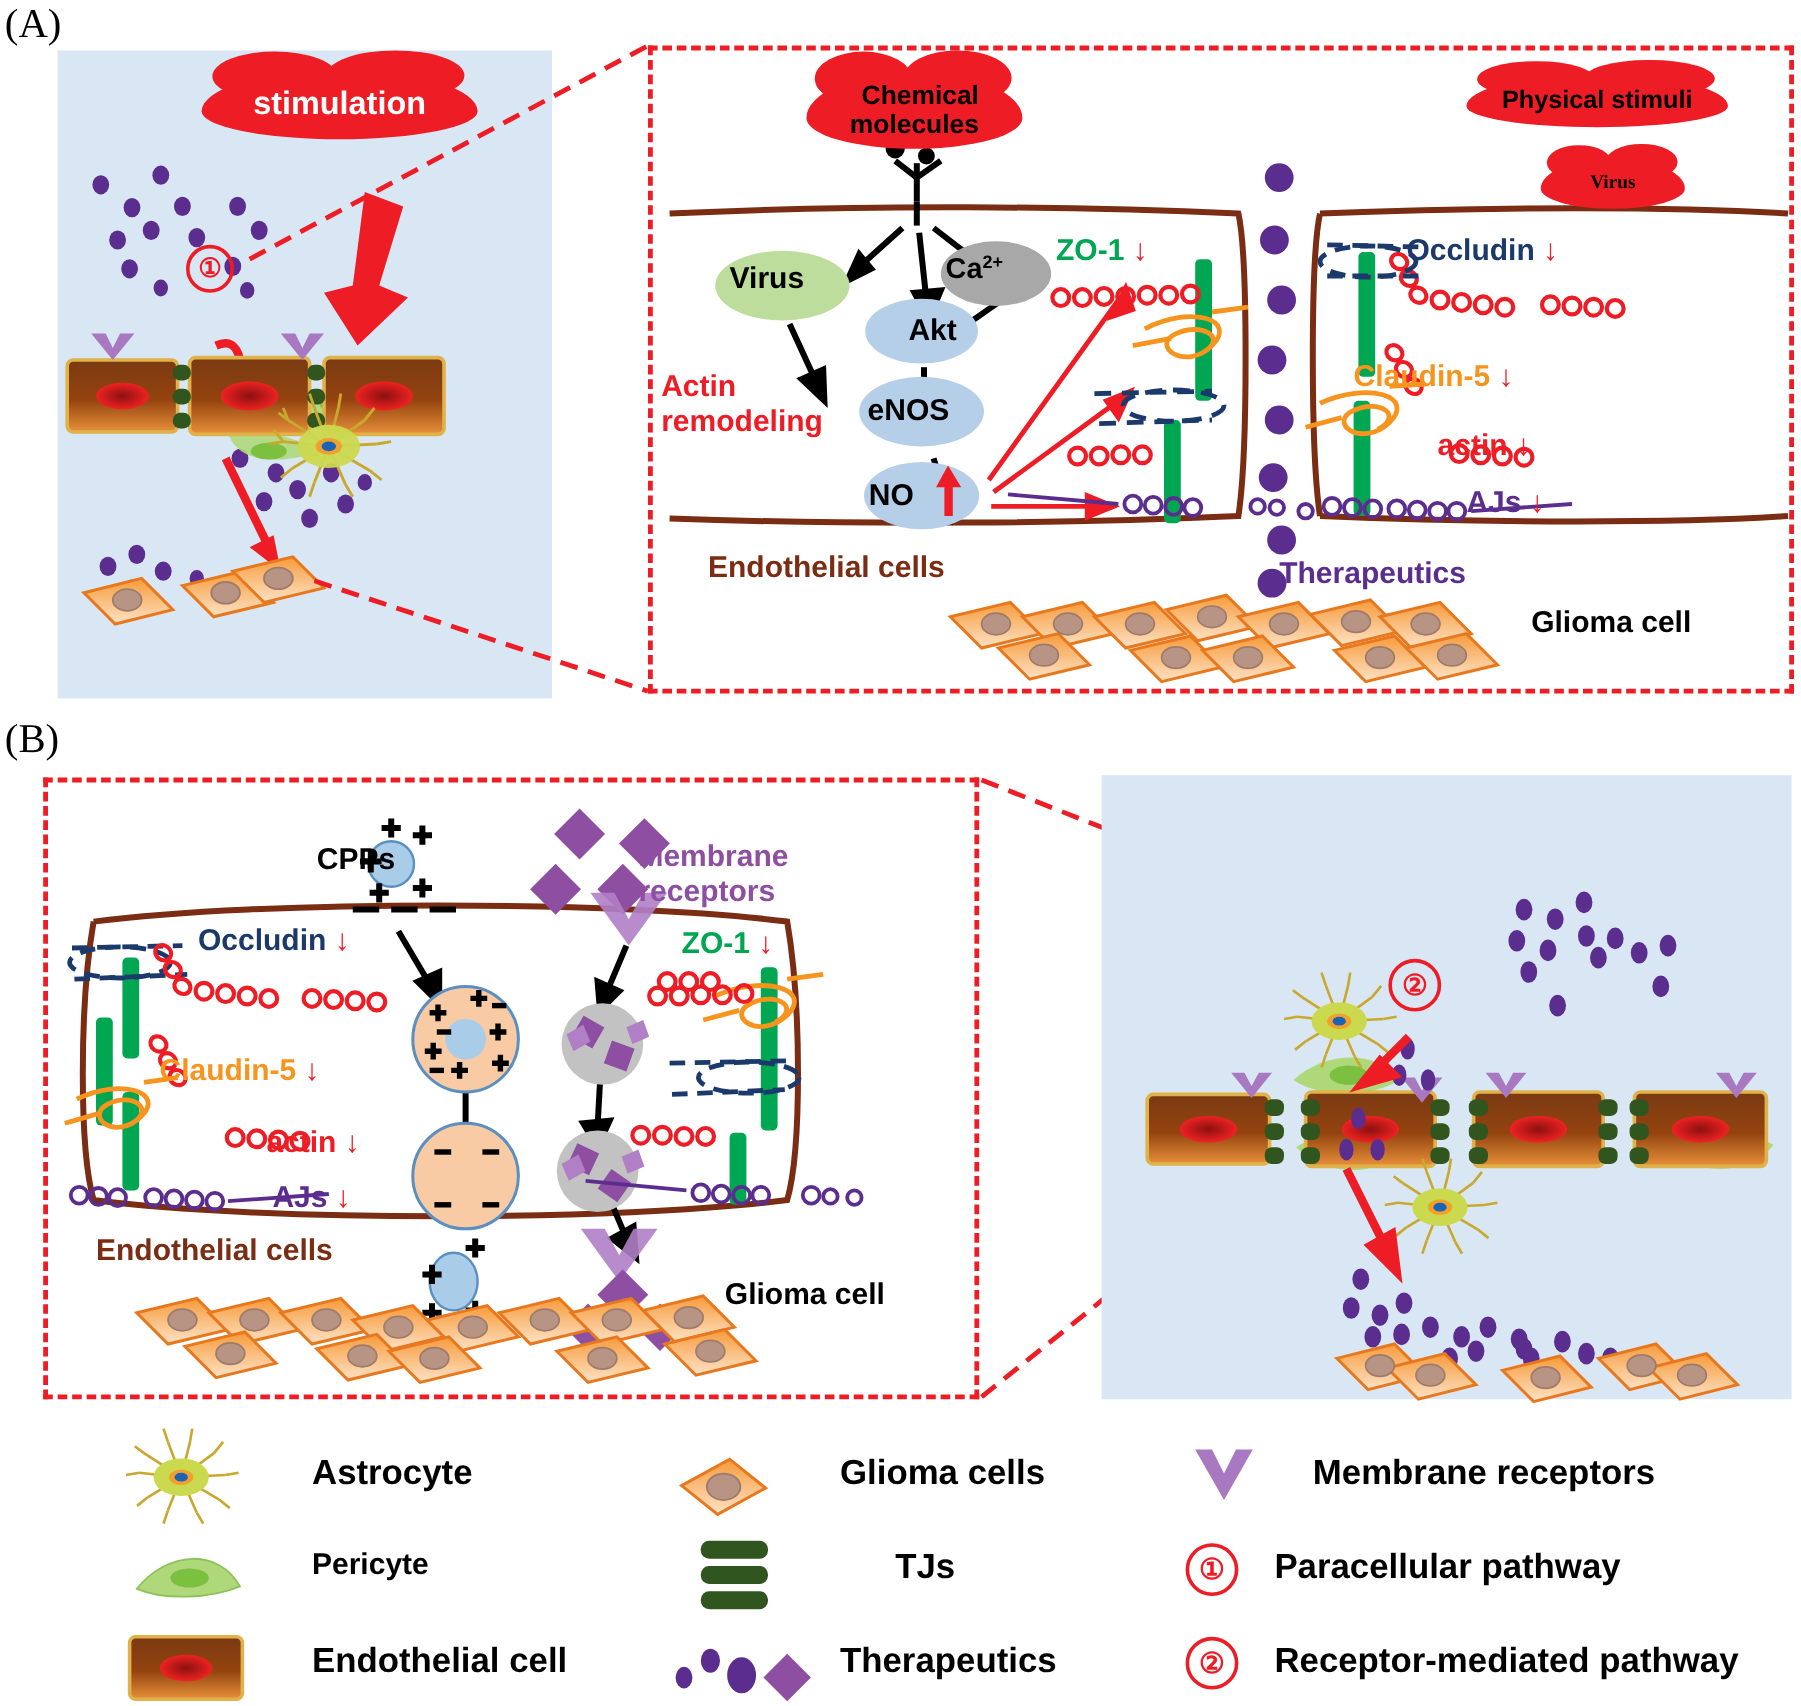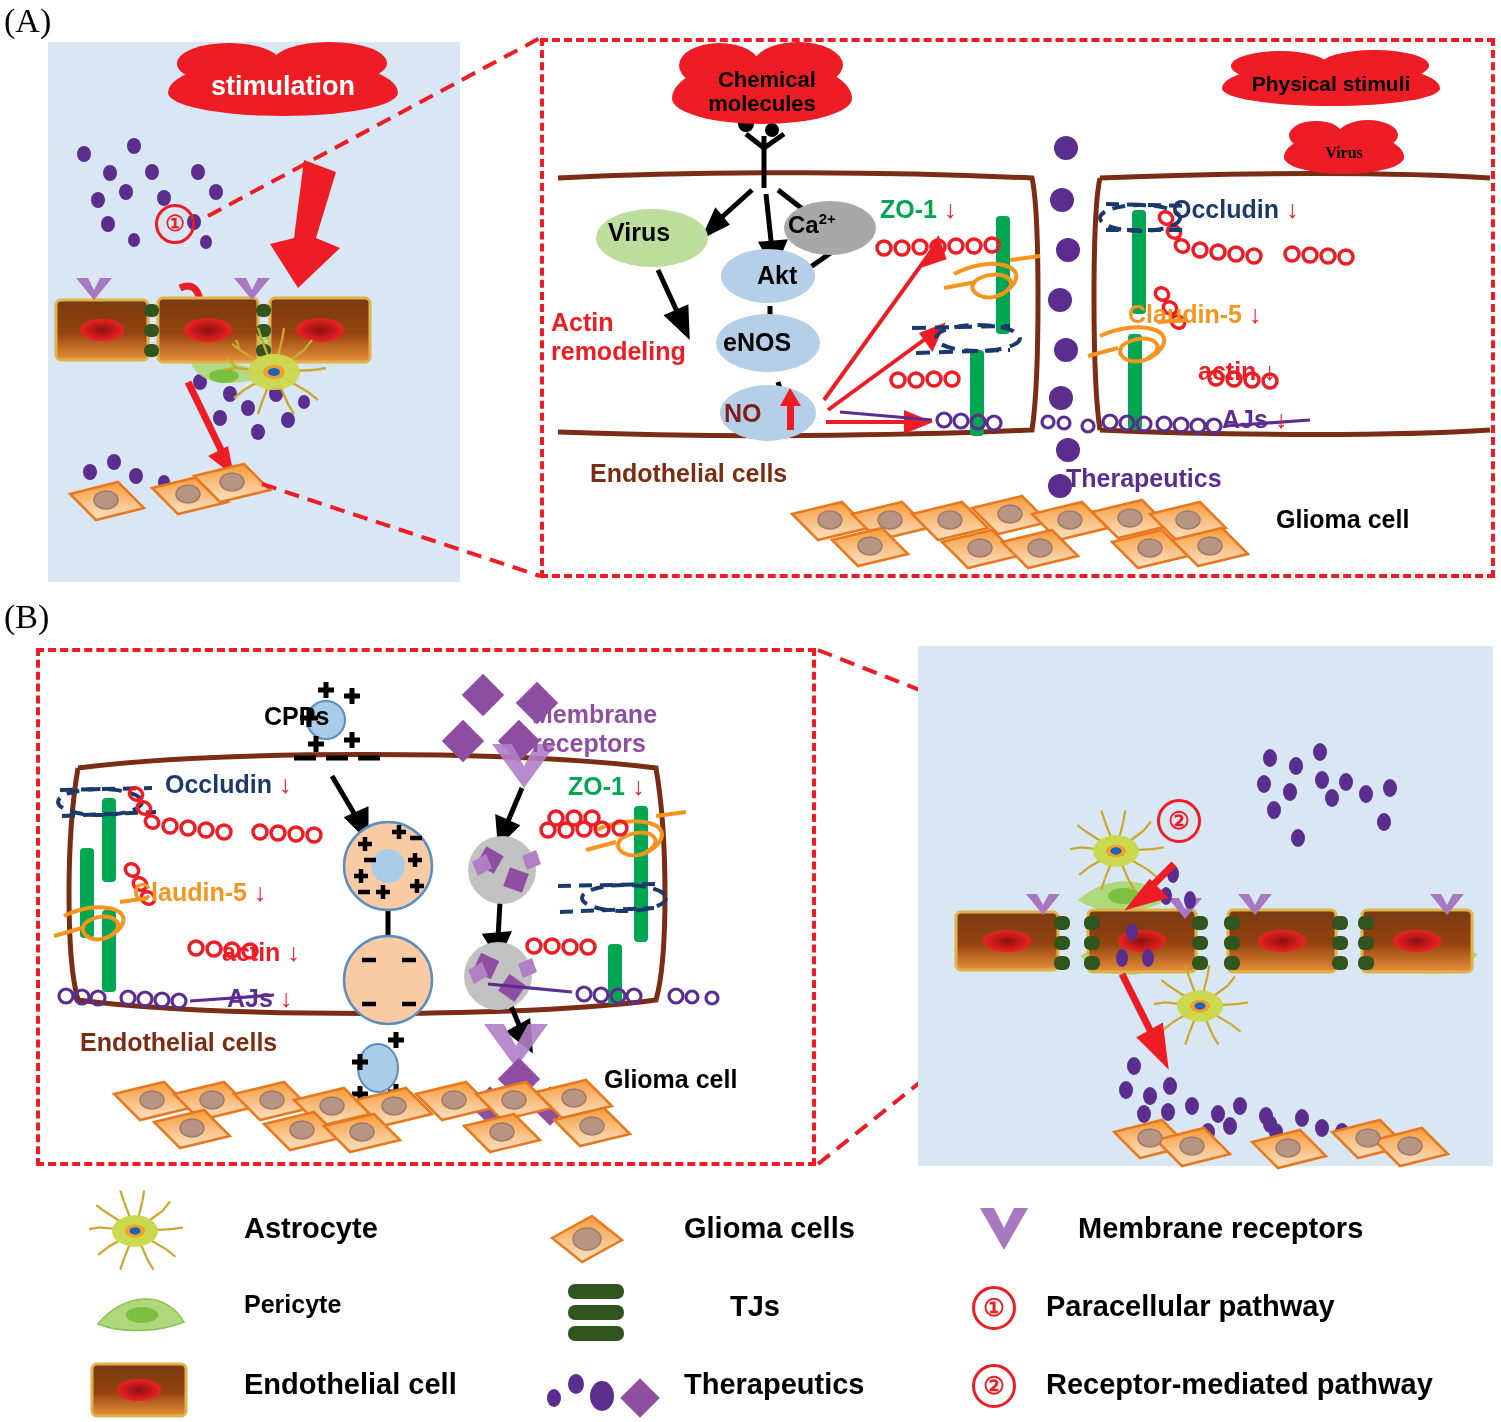--- a/index.html
+++ b/index.html
@@ -367,21 +367,21 @@
     <ellipse cx="500" cy="510" rx="12" ry="9"></ellipse>
       <ellipse cx="610" cy="510" rx="12" ry="9"></ellipse>
     <ellipse cx="670" cy="508" rx="12" ry="9"></ellipse>
   </g>
 </svg>
 
 <div class="lbl" style="left:608px;top:218px;font-size:25px;color:#000;">Virus</div>
 <div class="lbl" style="left:756px;top:210px;font-size:24px;color:#000;margin-left:32px;">Ca<sup style="font-size:15px;">2+</sup></div>
 <div class="lbl" style="left:742px;top:261px;font-size:25px;color:#000;margin-left:15px;">Akt</div>
 <div class="lbl" style="left:723px;top:328px;font-size:25px;color:#000;">eNOS</div>
-<div class="lbl" style="left:724px;top:399px;font-size:25px;color:#7f1d1d;">NO</div>
+<div class="lbl" style="left:724px;top:399px;font-size:25px;color:#000000;">NO</div>
 <div class="lbl" style="left:551px;top:308px;font-size:25px;color:#ee1c24;line-height:1.15;white-space:normal;width:135px;">Actin<br>remodeling</div>
 
 <div class="lbl" style="left:880px;top:195px;font-size:25px;color:#00a651;">ZO-1<span style="color:#ee1c24;">&nbsp;↓</span></div>
 <div class="lbl" style="left:1172px;top:195px;font-size:25px;color:#1b3a6b;">Occludin<span style="color:#ee1c24;">&nbsp;↓</span></div>
 <div class="lbl" style="left:1128px;top:300px;font-size:25px;color:#f7941e;">Claudin-5<span style="color:#ee1c24;">&nbsp;↓</span></div>
 <div class="lbl" style="left:1198px;top:357px;font-size:25px;color:#ee1c24;">actin<span>&nbsp;↓</span></div>
 <div class="lbl" style="left:1222px;top:405px;font-size:25px;color:#5b2d8e;">AJs<span style="color:#ee1c24;">&nbsp;↓</span></div>
 <div class="lbl" style="left:590px;top:459px;font-size:25px;color:#7b2d14;">Endothelial cells</div>
 <div class="lbl" style="left:1066px;top:464px;font-size:25px;color:#5b2d8e;">Therapeutics</div>
 <div class="lbl" style="left:1276px;top:505px;font-size:25px;color:#000;">Glioma cell</div>
@@ -752,21 +752,21 @@
     <ellipse cx="370" cy="502" rx="12" ry="9"></ellipse>
     <ellipse cx="450" cy="492" rx="12" ry="9"></ellipse>
       <ellipse cx="492" cy="500" rx="12" ry="9"></ellipse>
   </g>
 </svg>
 
 <div class="circnum" style="left:1157px;top:799px;width:38px;height:38px;font-size:24px;">
   <span>②</span>
 </div>
 
-<div class="abs" style="left:60px;top:1190px;width:1400px;height:226px;">
+<div class="abs" style="left:76px;top:1190px;width:1400px;height:226px;">
 
   <svg style="left:20px;top:6px;" width="110" height="70">
     <g transform="translate(55,35) scale(0.92)">
       <g stroke="#c9a82e" stroke-width="2.4" fill="none">
         <path d="M0 0 L-34 -22 M0 0 L-38 -4 M0 0 L-30 18 M0 0 L-12 30 M0 0 L14 32 M0 0 L34 20 M0 0 L40 -2 M0 0 L30 -22 M0 0 L8 -32 M0 0 L-12 -32"></path>
         <path d="M-34 -22 l-8 -6 M-38 -4 l-12 2 M-30 18 l-10 8 M-12 30 l-4 12 M14 32 l6 10 M34 20 l10 8 M40 -2 l12 -2 M30 -22 l8 -10 M8 -32 l2 -12 M-12 -32 l-4 -12"></path>
       </g>
       <ellipse cx="0" cy="0" rx="25" ry="17" fill="#cbd94f"></ellipse>
         <ellipse cx="0" cy="0" rx="11" ry="7" fill="#f0a02c"></ellipse>
         <ellipse cx="0" cy="0" rx="6" ry="4" fill="#1a63b5"></ellipse>

